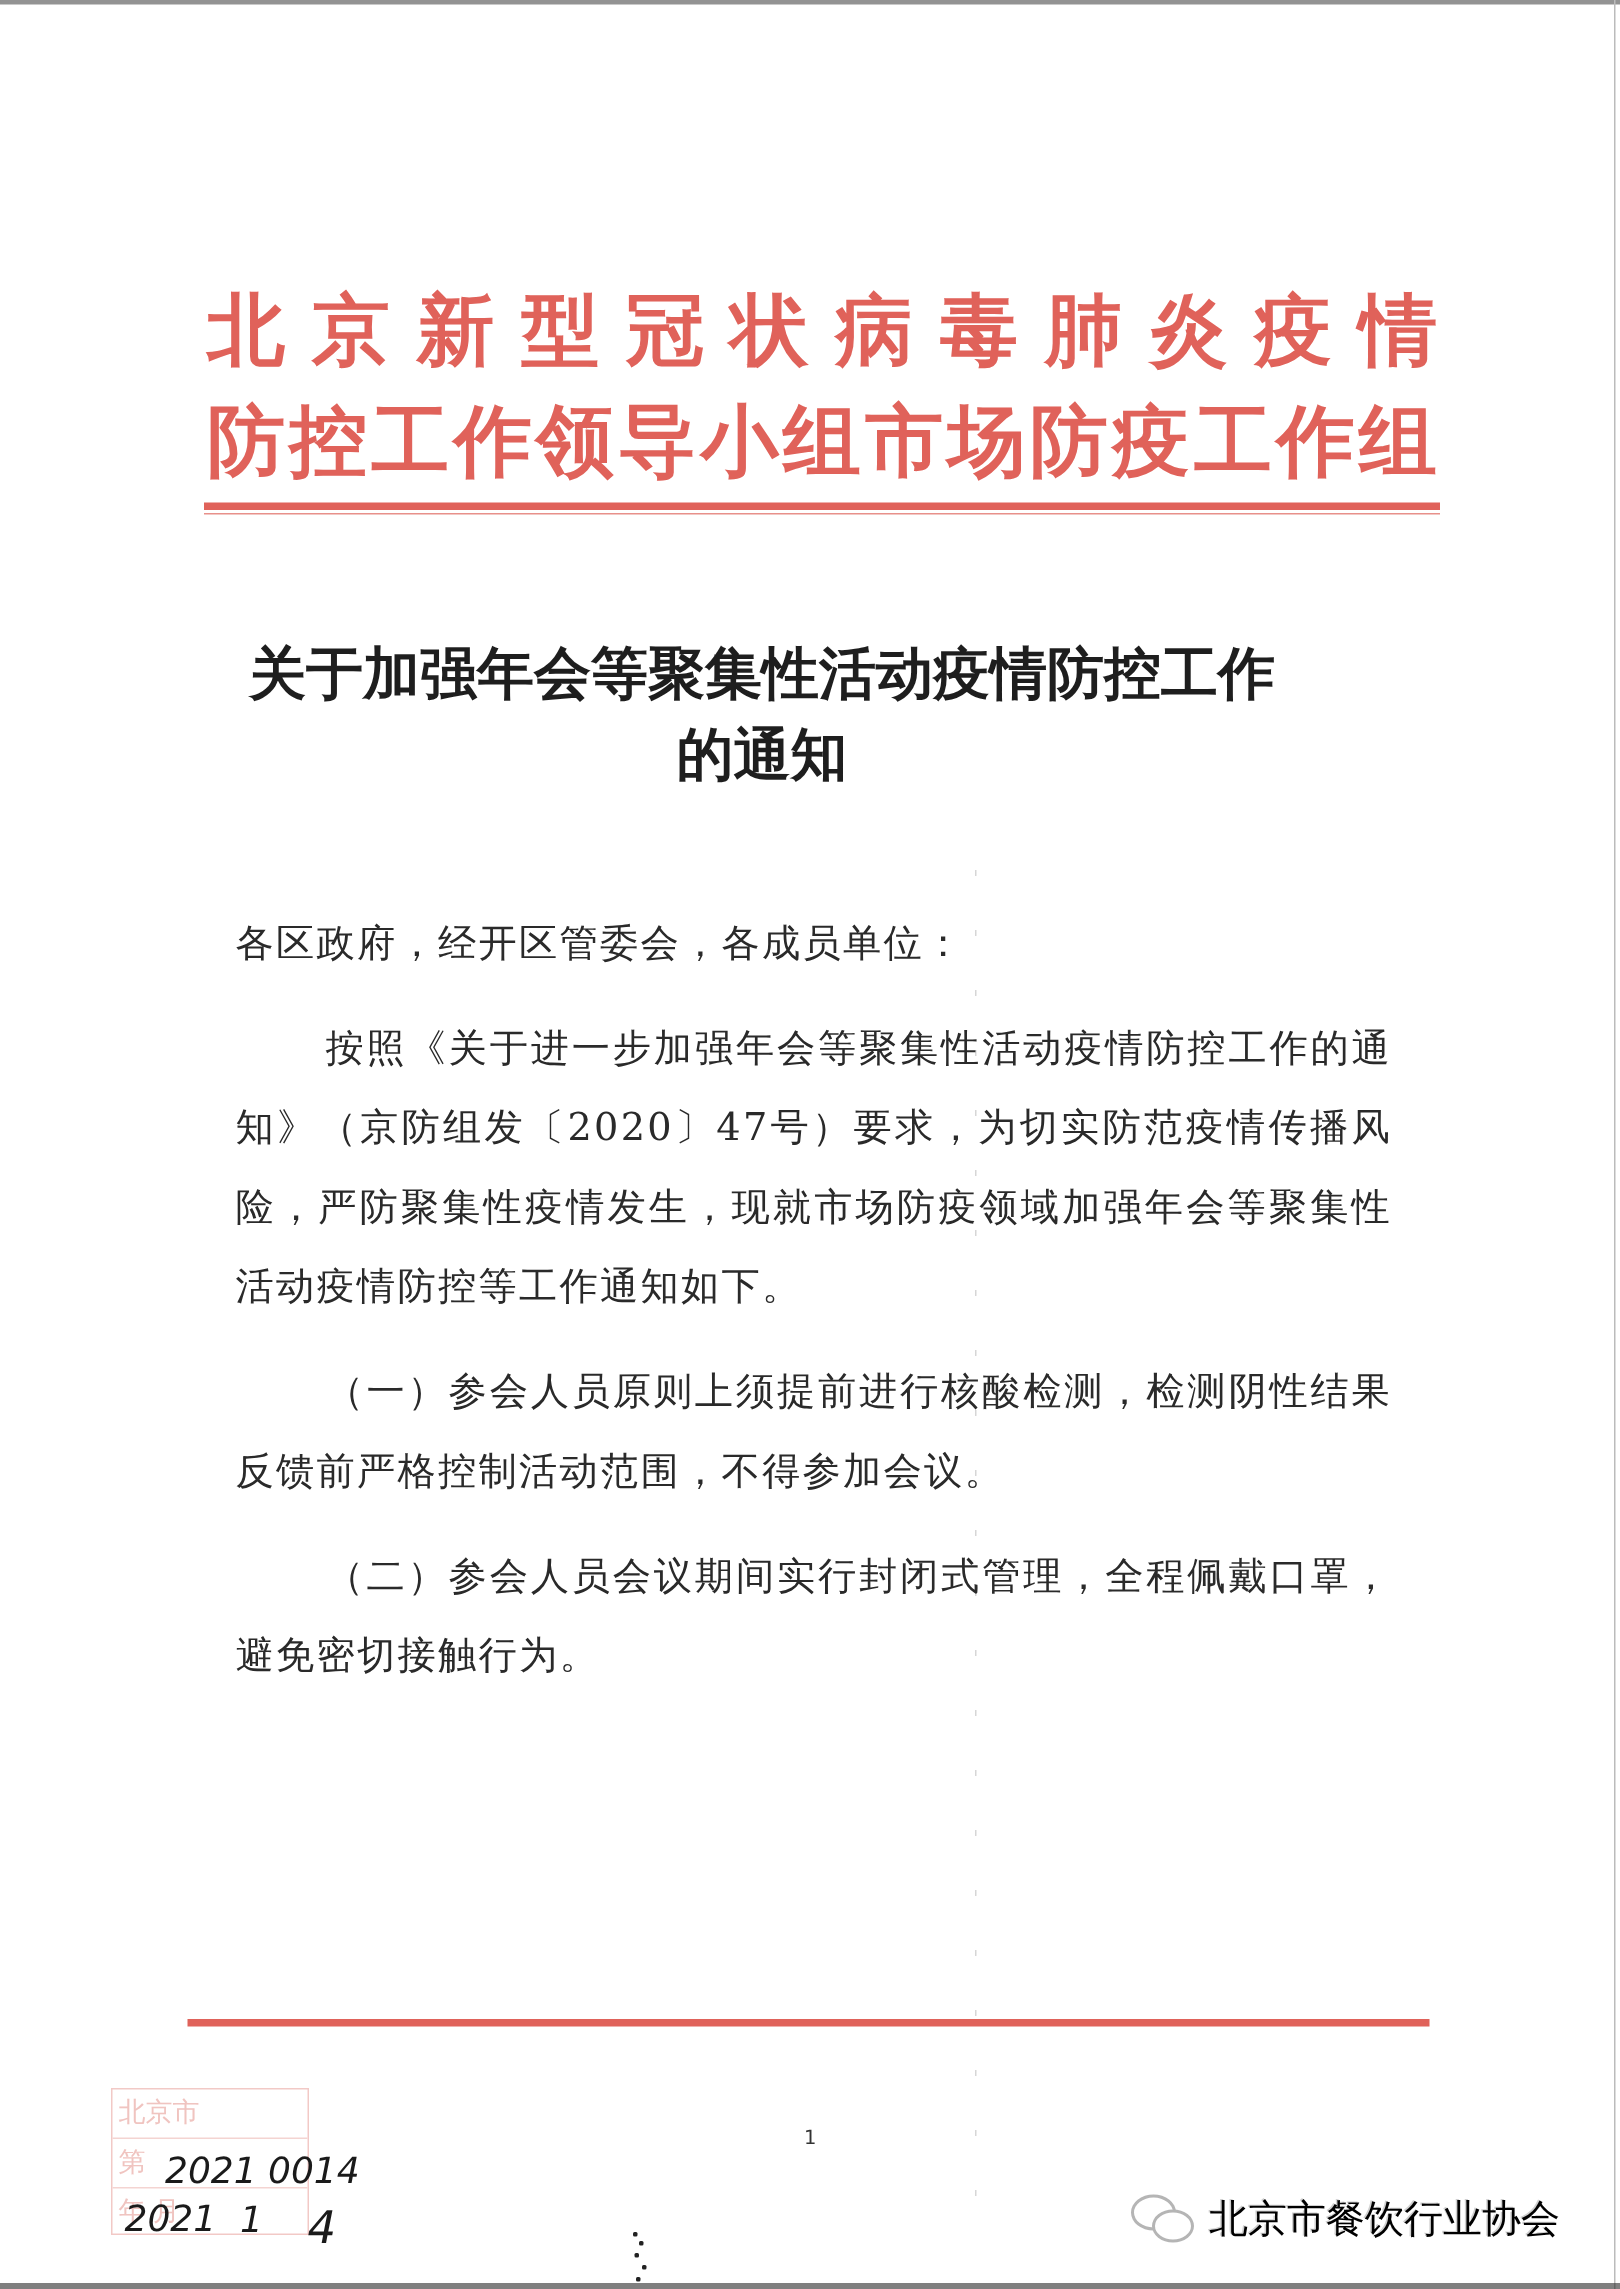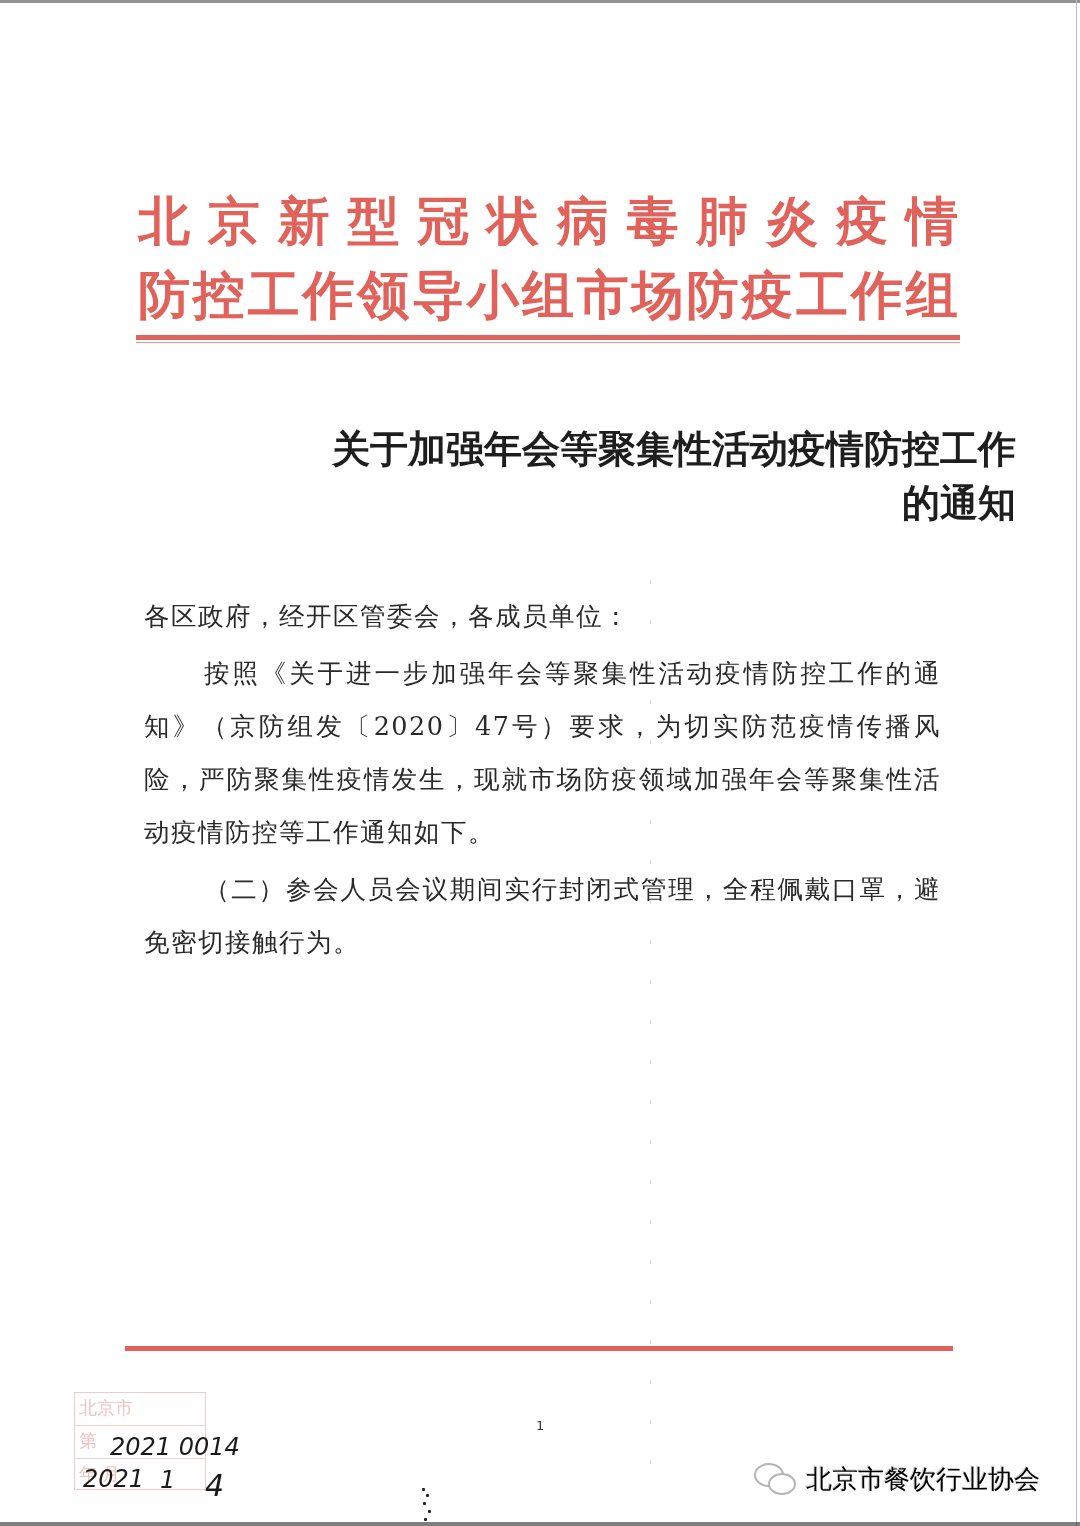--- a/index.html
+++ b/index.html
@@ -16,28 +16,28 @@
   .header-line {
     color: #e0625a; font-family: "DejaVu Sans", sans-serif; font-weight: bold;
     font-size: 52px; line-height: 62px; height: 62px; white-space: nowrap;
     display: flex; justify-content: space-between; letter-spacing: 0;
   }
   .header-line span { display: inline-block; }
   .header-line.l1 { margin-bottom: 12px; }
   .red-rule-top { position: absolute; left: 136px; top: 335px; width: 824px; height: 5px; background: #e0625a; }
   .red-rule-top2 { position: absolute; left: 136px; top: 342px; width: 824px; height: 1px; background: #e8908a; }
 
-  .title { position: absolute; left: 0; width: 1016px; text-align: right; font-weight: bold; color: #1e1e1e;
+  .title { position: absolute; left: 0; width: 1016px; text-align: center; font-weight: bold; color: #1e1e1e;
            font-family: "DejaVu Serif", serif; font-size: 38px; }
   .title.t1 { top: 424px; }
   .title.t2 { top: 478px; }
 
   .body-text { position: absolute; left: 140px; width: 805px; color: #2a2a2a;
                font-family: "DejaVu Serif", "Liberation Serif", serif; font-size: 25.5px; }
-  .p { margin: 4px; line-height: 53px; text-align: justify; text-align-last: left; letter-spacing: 1.5px; }
+  .p { margin: 17px; line-height: 53px; text-align: justify; text-align-last: left; letter-spacing: 1.5px; }
   .indent { text-indent: 60px; }
 
   .red-rule-bottom { position: absolute; left: 125px; top: 1346px; width: 828px; height: 5px; background: #e0625a; }
 
   .page-num { position: absolute; left: 536px; top: 1418px; font-size: 13px; color: #333; font-family: "DejaVu Sans", sans-serif; }
 
   .stamp { position: absolute; left: 74px; top: 1392px; width: 130px; height: 96px; border: 1px solid #f2c9c6; }
   .stamp-row { height: 32px; border-bottom: 1px solid #f4d4d1; color: #f0c4c0; font-size: 18px; line-height: 30px; padding-left: 4px;
                font-family: Liberation Sans, sans-serif; white-space: nowrap; overflow: hidden; }
   .stamp-row:last-child { border-bottom: none; }
@@ -100,20 +100,21 @@
 </div>
 <div class="red-rule-top"></div>
 <div class="red-rule-top2"></div>
 
 <div class="title t1">关于加强年会等聚集性活动疫情防控工作</div>
 <div class="title t2">的通知</div>
 
 <div class="body-text" style="top:586px;">
   <p class="p">各区政府，经开区管委会，各成员单位：</p>
   <p class="p indent">按照《关于进一步加强年会等聚集性活动疫情防控工作的通知》（京防组发〔2020〕47号）要求，为切实防范疫情传播风险，严防聚集性疫情发生，现就市场防疫领域加强年会等聚集性活动疫情防控等工作通知如下。</p>
+  <p class="p indent">（一）参会人员原则上须提前进行核酸检测，检测阴性结果反馈前严格控制活动范围，不得参加会议。</p>
   <p class="p indent">（二）参会人员会议期间实行封闭式管理，全程佩戴口罩，避免密切接触行为。</p>
 </div>
 
 <div class="red-rule-bottom"></div>
 
 <div class="page-num">1</div>
 
 <div class="stamp">
   <div class="stamp-row">北京市</div>
   <div class="stamp-row">第</div>

